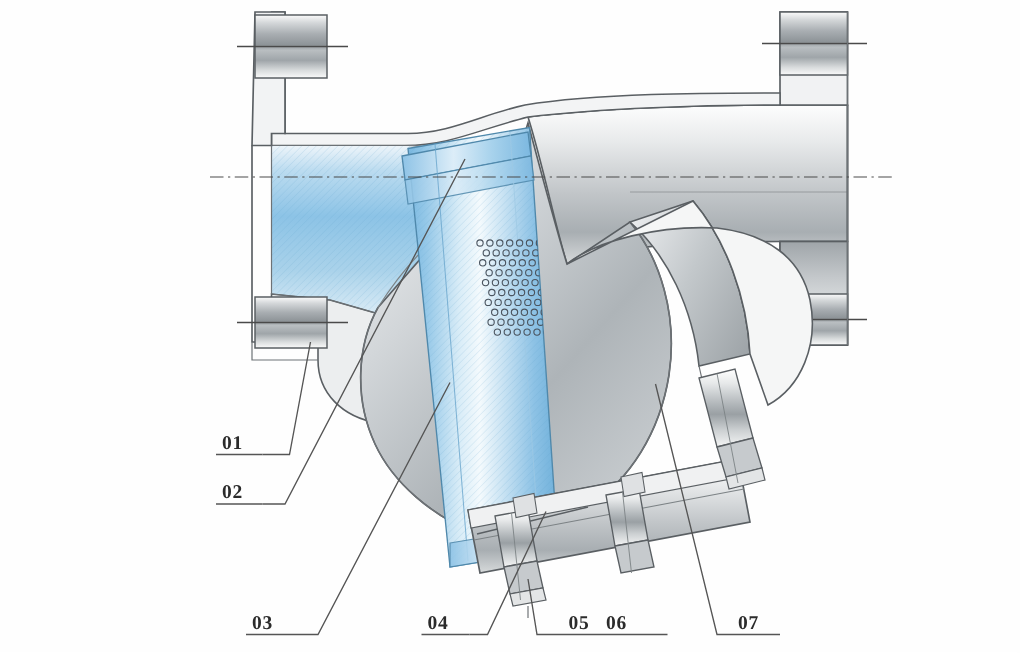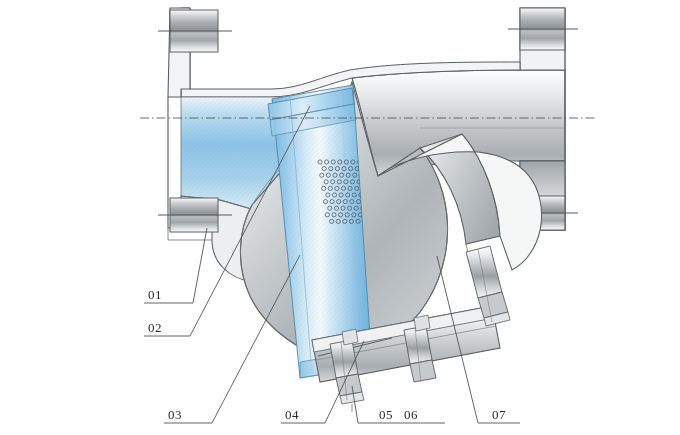--- a/index.html
+++ b/index.html
@@ -2,21 +2,21 @@
 <html><head>
 <meta charset="utf-8">
 <style>
   html,body{margin:0;padding:0;}
   body{
     width:680px;height:435px;
     background:#ffffff;
     font-family:"Liberation Serif", serif;
     overflow:hidden;
   }
-  #stage{position:relative;width:680px;height:435px;background:#fefefe;}
+  #stage{position:relative;width:680px;height:435px;background:#fefefe;font-weight:bold;}
   svg#drawing{position:absolute;left:0;top:0;width:680px;height:435px;display:block;}
   .lbl{
     font-family:"Liberation Serif", serif;
     font-size:13px;
     fill:#2b2b2b;
     letter-spacing:0.5px;
   }
   .leader{fill:none;stroke:#555;stroke-width:0.9;}
   .uline{stroke:#555;stroke-width:0.9;}
   .outline{fill:none;stroke:#5a5f63;stroke-width:1.1;stroke-linejoin:round;}

